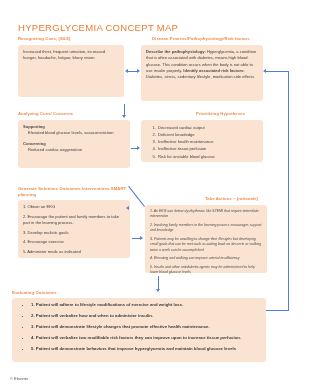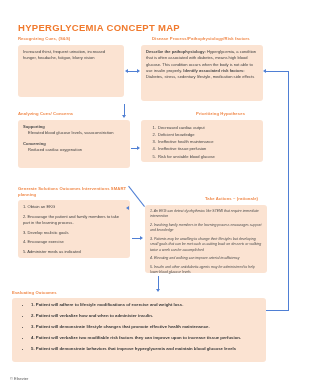--- a/index.html
+++ b/index.html
@@ -8,21 +8,21 @@
     background:#ffffff;
     font-family:"Liberation Sans", sans-serif;
     color:#3c3c3c;
     position:relative;
     overflow:hidden;
   }
   .map{position:absolute;inset:0;}
 
   .title{
     position:absolute;left:18px;top:22px;
-    font-size:9.5px;font-weight:bold;letter-spacing:.3px;
+    font-size:9.5px;font-weight:normal;letter-spacing:.3px;
     color:#f07a2e;
   }
 
   .sect-label{
     position:absolute;
     font-size:4.2px;font-weight:bold;
     color:#f0894a;
     letter-spacing:.1px;
   }
 

